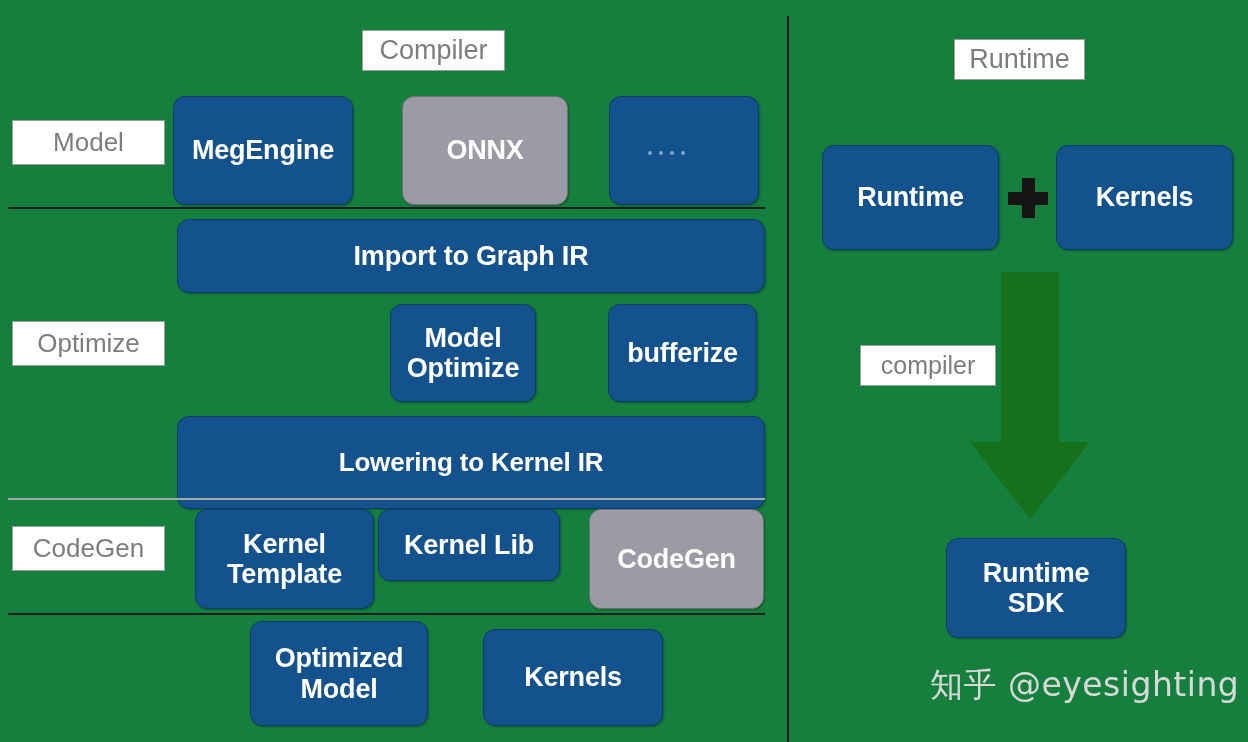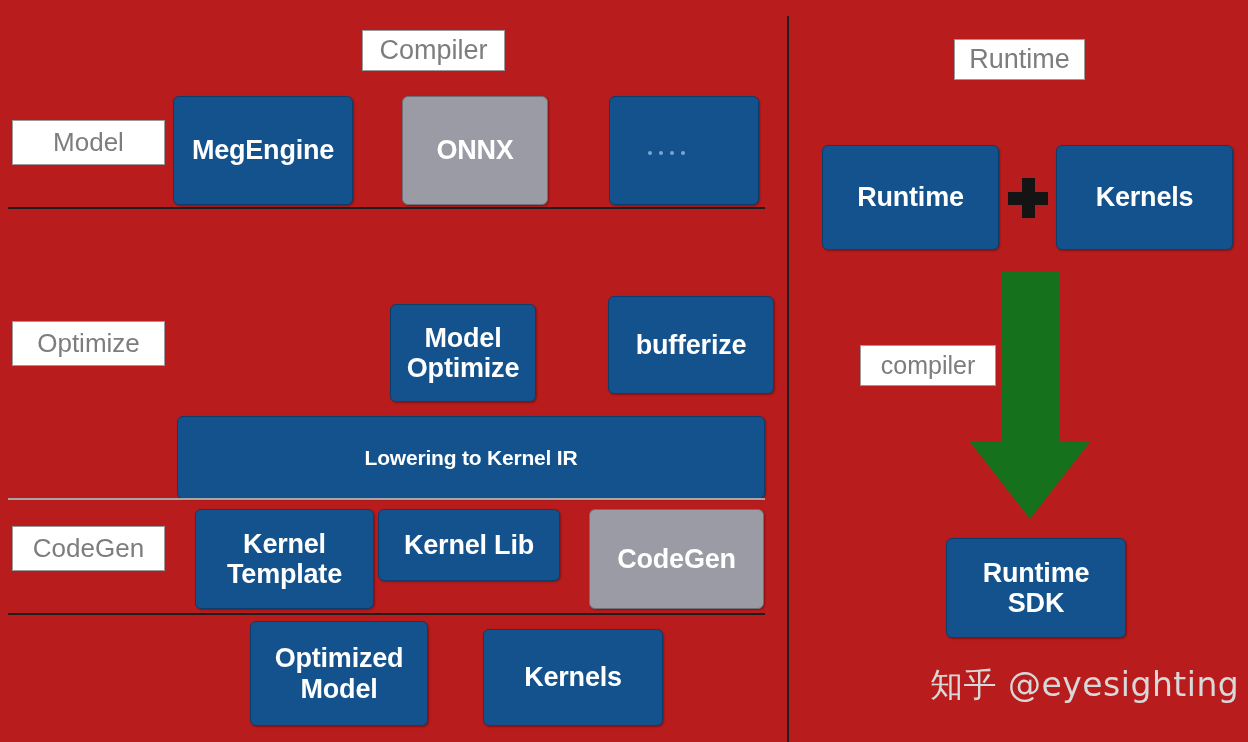--- a/index.html
+++ b/index.html
@@ -8,33 +8,33 @@
     padding: 0;
     background: #ffffff;
   }
   body {
     font-family: "Liberation Sans", sans-serif;
   }
   #canvas {
     position: relative;
     width: 1248px;
     height: 742px;
-    background: #b91c1c;
+    background: #15803d;
     overflow: hidden;
   }
 
   
   .node {
     position: absolute;
     box-sizing: border-box;
     display: flex;
     align-items: center;
     justify-content: center;
     text-align: center;
-    border-radius: 6px;
+    border-radius: 12px;
     color: #ffffff;
     font-weight: bold;
     line-height: 1.12;
     letter-spacing: -0.2px;
     padding: 2px 6px;
     white-space: pre-line;
     box-shadow: 1px 1px 2px rgba(0,0,0,0.30);
   }
   .node.blue   { background: #13528C; border: 1px solid #0d3e6b; }
   .node.gray   { background: #9A9BA5; border: 1px solid #6f7077; }
@@ -102,40 +102,41 @@
 <div id="canvas">
 
   <div class="vrule" style="left:787px; top:16px; height:726px;"></div>
 
   <div class="caption" style="left:362px; top:30px; width:143px; height:41px; font-size:27px;">Compiler</div>
 
   <div class="caption" style="left:12px; top:120px; width:153px; height:45px; font-size:26px;">Model</div>
 
   <div class="node blue" style="left:173px; top:96px; width:180px; height:109px; font-size:27px;">MegEngine</div>
 
-  <div class="node gray" style="left:402px; top:96px; width:146px; height:109px; font-size:27px;">ONNX</div>
+  <div class="node gray" style="left:402px; top:96px; width:166px; height:109px; font-size:27px;">ONNX</div>
 
   <div class="node blue" style="left:609px; top:96px; width:150px; height:109px; font-size:27px;">
     <span class="dots" style="left:38px; top:54px;">
       <i></i><i></i><i></i><i></i>
     </span>
   </div>
 
   <div class="hrule" style="left:8px; top:207px; width:757px;"></div>
 
+  <div class="node blue" style="left:177px; top:219px; width:588px; height:74px; font-size:27px;">Import to Graph IR</div>
 
   <div class="caption" style="left:12px; top:321px; width:153px; height:45px; font-size:26px;">Optimize</div>
 
 
   <div class="node blue" style="left:390px; top:304px; width:146px; height:98px; font-size:27px;">Model
 Optimize</div>
 
-  <div class="node blue" style="left:608px; top:296px; width:166px; height:98px; font-size:27px;">bufferize</div>
+  <div class="node blue" style="left:608px; top:304px; width:149px; height:98px; font-size:27px;">bufferize</div>
 
-  <div class="node blue" style="left:177px; top:416px; width:588px; height:83px; font-size:21px;">Lowering to Kernel IR</div>
+  <div class="node blue" style="left:177px; top:416px; width:588px; height:93px; font-size:26px;">Lowering to Kernel IR</div>
 
   <div class="hrule light" style="left:8px; top:498px; width:757px;"></div>
 
   <div class="caption" style="left:12px; top:526px; width:153px; height:45px; font-size:26px;">CodeGen</div>
 
   <div class="node blue" style="left:168px; top:509px; width:179px; height:100px; font-size:27px;margin-left:27px;">Kernel
 Template</div>
 
   <div class="node blue" style="left:378px; top:509px; width:182px; height:72px; font-size:27px;">Kernel Lib</div>
 

